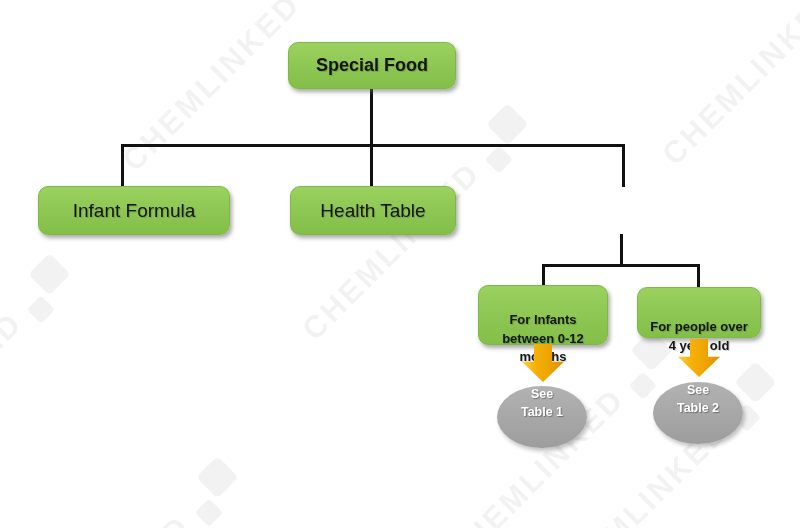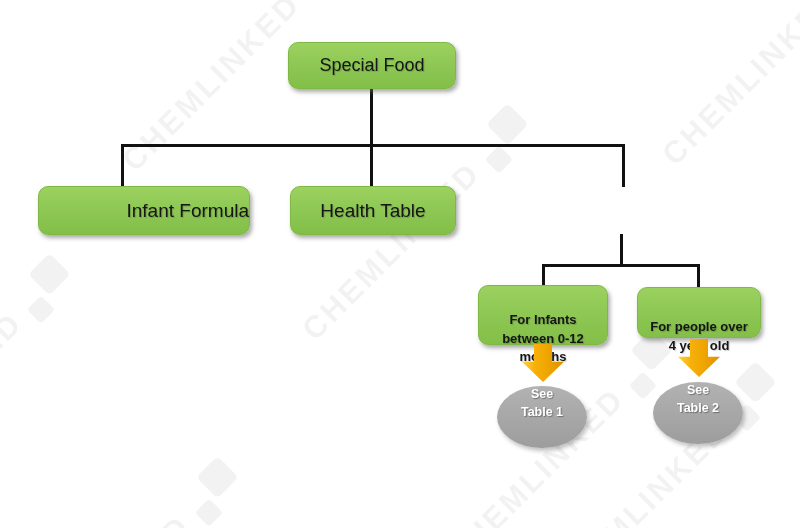--- a/index.html
+++ b/index.html
@@ -32,21 +32,21 @@
     position:absolute;
     background:linear-gradient(180deg,#9bd15f 0%, #8dc653 55%, #83bf48 100%);
     border:1px solid #7fb944;
     border-radius:10px;
     box-shadow:2px 3px 4px rgba(100,100,100,0.55);
     display:flex; align-items:center; justify-content:center;
     text-align:center; color:#161616;
     box-sizing:border-box;
   }
   .node .lbl { white-space:pre-line; text-shadow:1px 1px 1px rgba(0,0,0,0.18); }
-  .node-root .lbl   { font-size:18px; font-weight:normal; }
+  .node-root .lbl   { font-size:18px; font-weight:bold; }
   .node-l2 .lbl     { font-size:19px; font-weight:400; }
   .node-small .lbl  { font-size:13px; font-weight:bold; line-height:1.45;margin-top:48px; }
 
   
   .arrow {
     position:absolute; width:42px; height:38px;
     background:linear-gradient(90deg,#ffd23a 0%, #f7b10a 30%, #eda400 65%, #dd9200 100%);
     clip-path:polygon(28.6% 0, 71.4% 0, 71.4% 47%, 100% 47%, 50% 100%, 0 47%, 28.6% 47%);
   }
 
@@ -123,21 +123,21 @@
 
   <div class="line" style="left:620px; top:234px; width:3px;   height:33px;"></div>
   <div class="line" style="left:542px; top:264px; width:158px; height:3px;"></div>
   <div class="line" style="left:542px; top:264px; width:3px;   height:22px;"></div>
   <div class="line" style="left:697px; top:264px; width:3px;   height:24px;"></div>
 
   <div class="node node-root" style="left:288px; top:42px; width:168px; height:47px;">
     <span class="lbl">Special Food</span>
   </div>
 
-  <div class="node node-l2" style="left:38px; top:186px; width:212px; height:49px;justify-content:flex-end;">
+  <div class="node node-l2" style="left:38px; top:186px; width:192px; height:49px;">
     <span class="lbl">Infant Formula</span>
   </div>
 
   <div class="node node-l2" style="left:290px; top:186px; width:166px; height:49px;">
     <span class="lbl">Health Table</span>
   </div>
 
 
   <div class="node node-small" style="left:478px; top:285px; width:130px; height:60px;">
     <span class="lbl">For Infants

